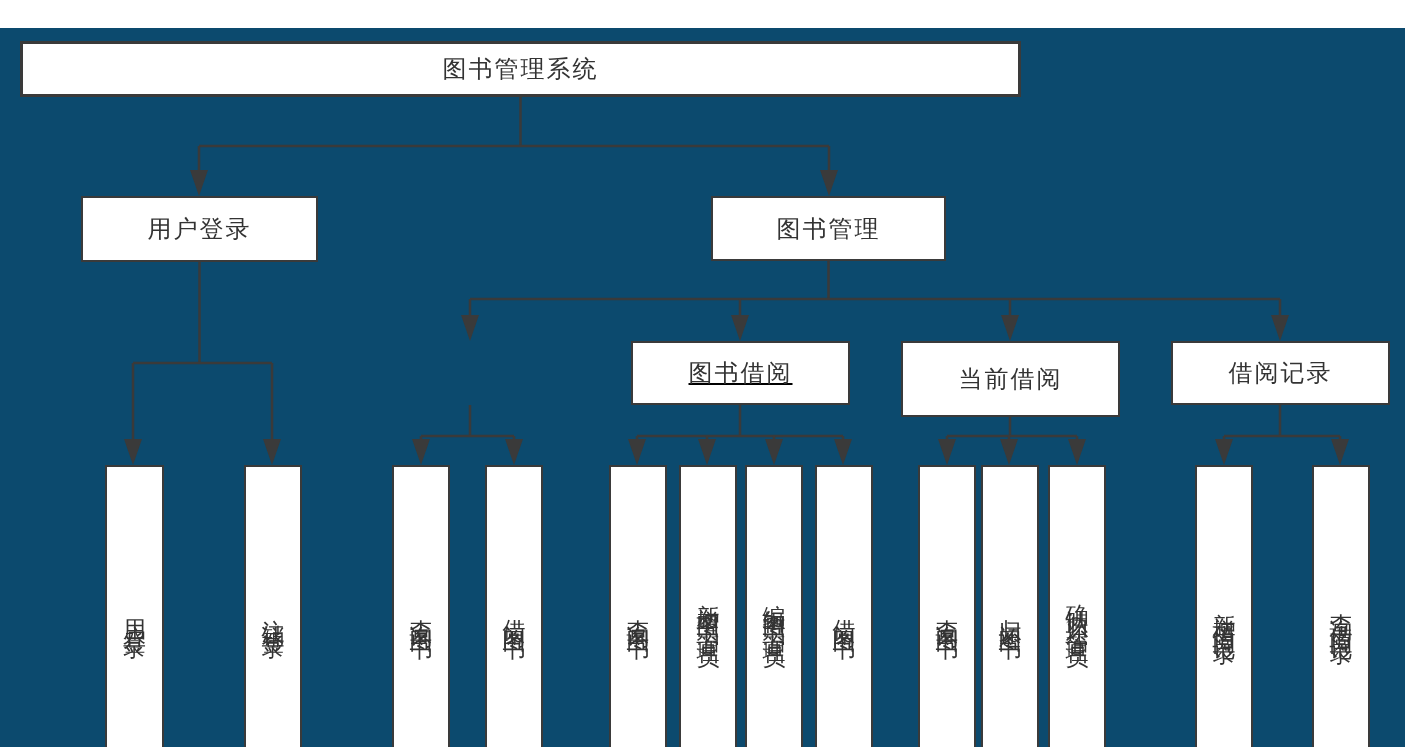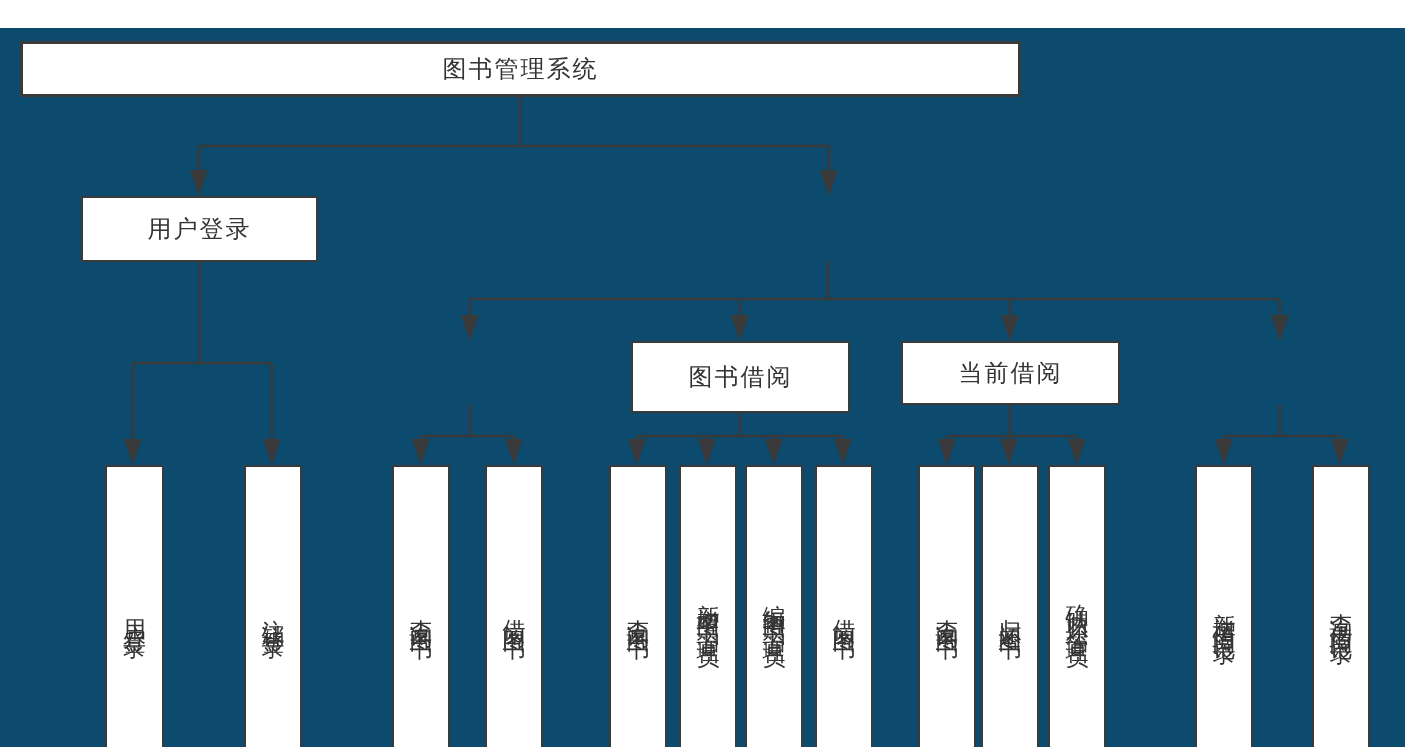--- a/index.html
+++ b/index.html
@@ -16,22 +16,22 @@
     writing-mode:vertical-rl;text-orientation:mixed;
     font-size:23px;letter-spacing:6px;line-height:1;
   }
   
   .n-root{left:20px;top:13px;width:1001px;height:56px;border-width:3px;}
   
   .n-userlogin{left:81px;top:168px;width:237px;height:66px;}
   .n-bookmgmt{left:711px;top:168px;width:235px;height:65px;}
   
   .n-g0{left:361px;top:313px;width:219px;height:64px;}
-  .n-g1{left:631px;top:313px;width:219px;height:72px;}
-  .n-g2{left:901px;top:313px;width:219px;height:64px;}
+  .n-g1{left:631px;top:313px;width:219px;height:64px;text-decoration:underline;}
+  .n-g2{left:901px;top:313px;width:219px;height:76px;}
   .n-g3{left:1171px;top:313px;width:219px;height:64px;}
   
   .vbox{top:437px;height:296px;width:58px;}
   .n-l1{left:105px;width:59px;}
   .n-l2{left:244px;}
   .n-l3{left:392px;}
   .n-l4{left:485px;}
   .n-l5{left:609px;}
   .n-l6{left:679px;}
   .n-l7{left:745px;}
@@ -118,26 +118,32 @@
     </g>
   </svg>
 
   <div class="node n-root">
     <span class="lbl">图书管理系统</span>
   </div>
 
   <div class="node n-userlogin">
     <span class="lbl">用户登录</span>
   </div>
+  <div class="node n-bookmgmt">
+    <span class="lbl">图书管理</span>
+  </div>
 
   <div class="node n-g1">
     <span class="lbl">图书借阅</span>
   </div>
   <div class="node n-g2">
     <span class="lbl">当前借阅</span>
+  </div>
+  <div class="node n-g3">
+    <span class="lbl">借阅记录</span>
   </div>
 
   <div class="node vbox n-l1">
     <span class="lbl">用户登录</span>
   </div>
   <div class="node vbox n-l2">
     <span class="lbl">注销登录</span>
   </div>
   <div class="node vbox n-l3">
     <span class="lbl">查询图书</span>

